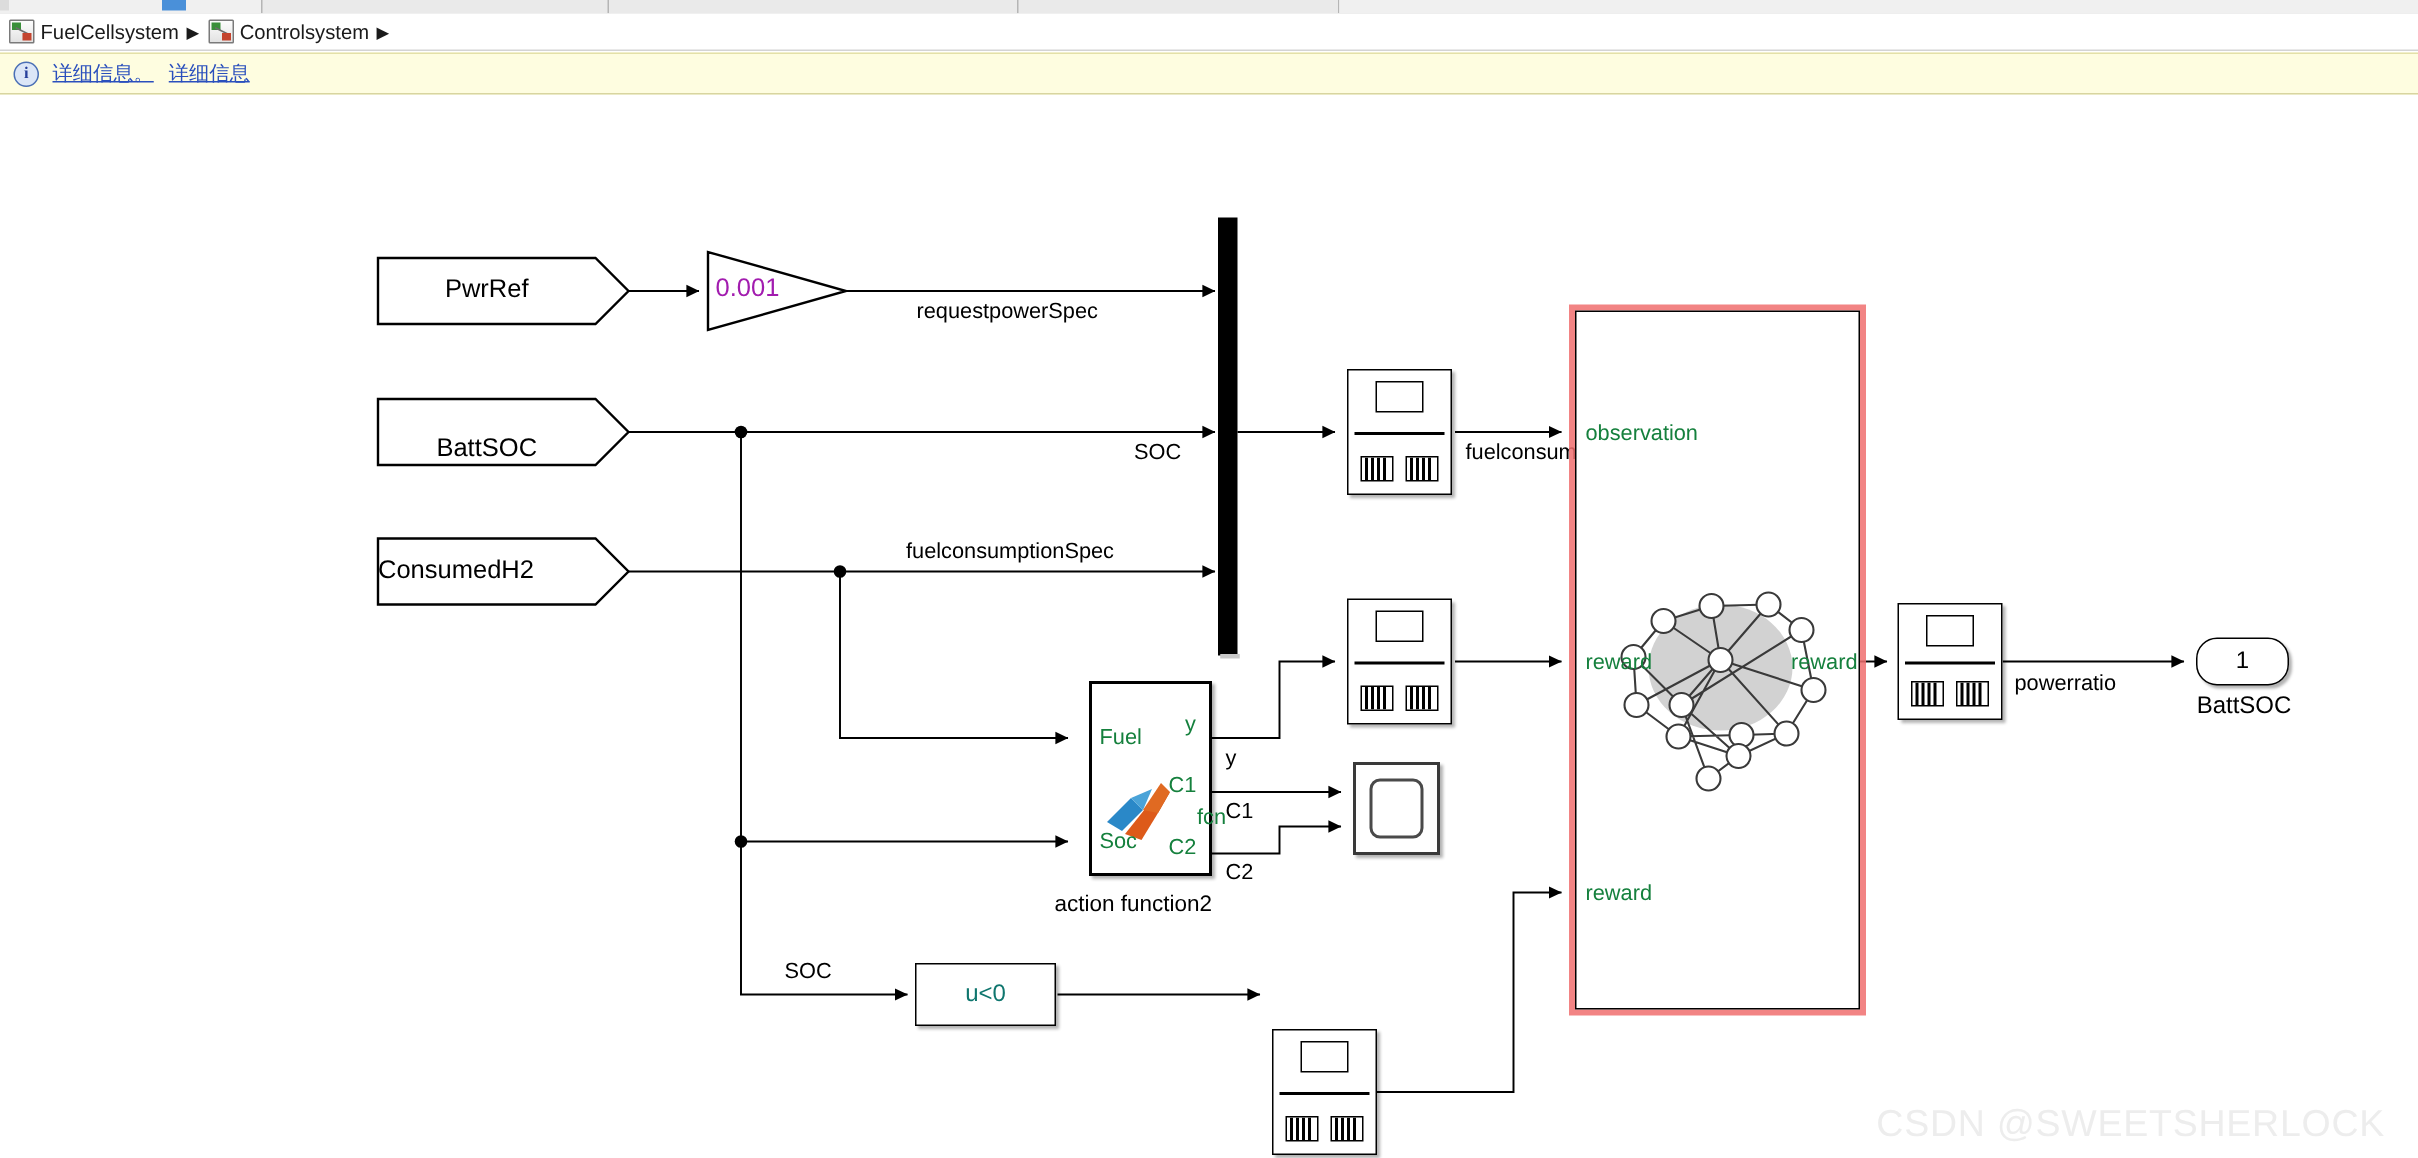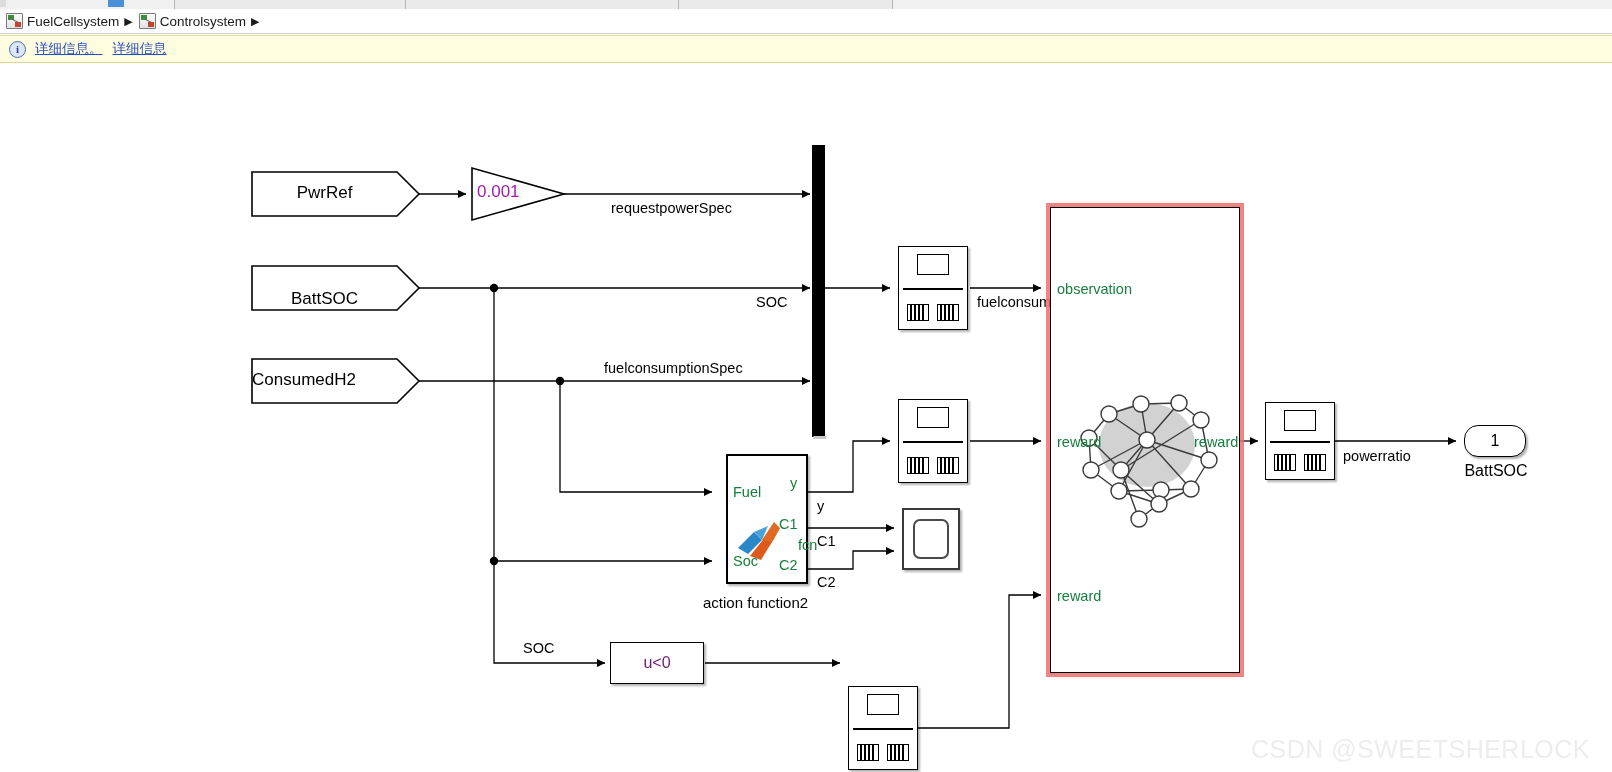--- a/index.html
+++ b/index.html
@@ -161,21 +161,21 @@
   .rblock {
     position: absolute;
     background: #ffffff;
     border: 1.8px solid #000;
     box-shadow: 2px 2px 2px rgba(0,0,0,0.30);
     box-sizing: border-box;
   }
   .rblock-txt {
     position: absolute; left: 0; top: 0; right: 0; bottom: 0;
     display: flex; align-items: center; justify-content: center;
-    font-size: 16px; color: #701a75;
+    font-size: 16px; color: #0f766e;
   }
 
   
   .rt-block {
     position: absolute;
     background: #ffffff;
     border: 1.6px solid #000;
     box-shadow: 2px 2px 2px rgba(0,0,0,0.30);
     box-sizing: border-box;
   }

